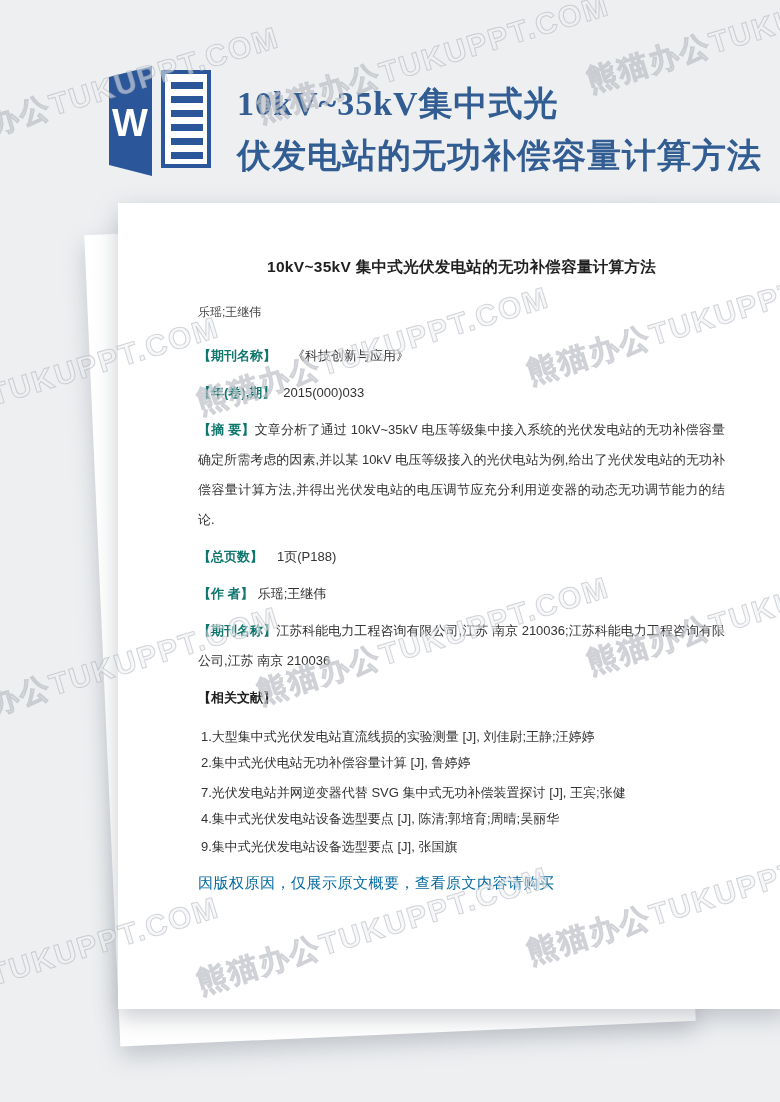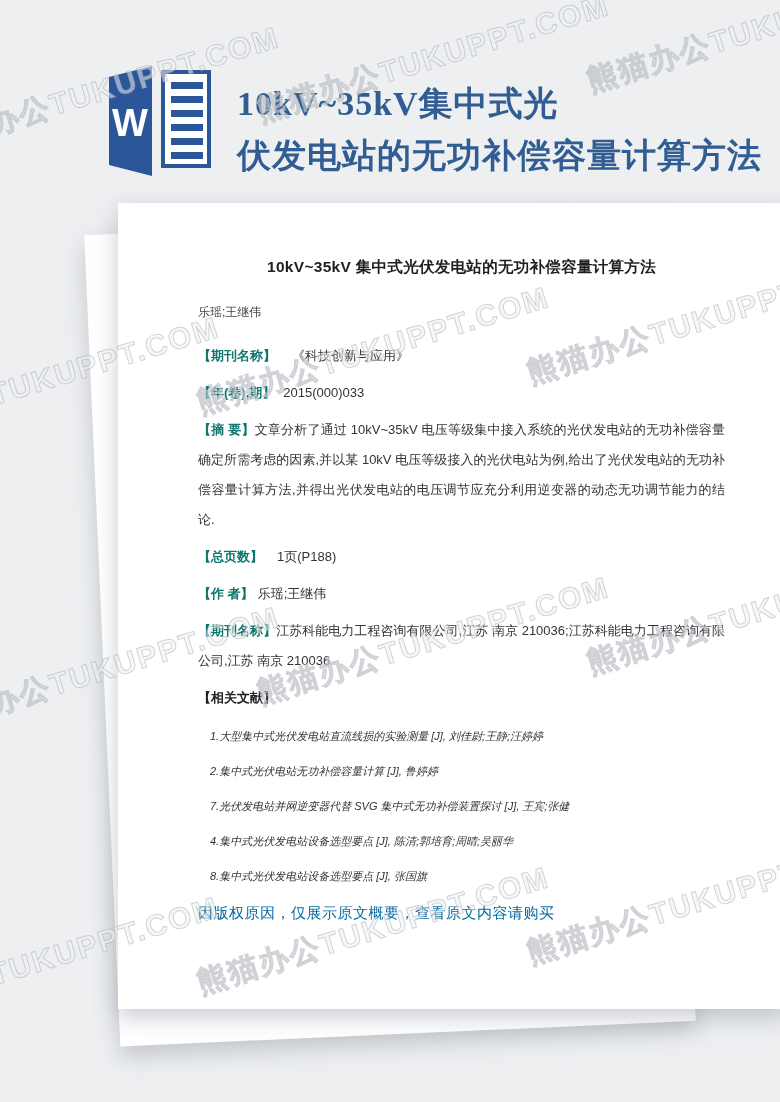--- a/index.html
+++ b/index.html
@@ -54,21 +54,21 @@
     letter-spacing: 0.3px;
   }
   .authors { margin: 0 0 20px 0; font-size: 12px; color: #454545; }
   .field { margin: 0 0 7px 0; font-size: 13px; line-height: 30px; color: #333333; text-align: justify; }
   .field .label { font-weight: bold; color: #0f766e; }
   .gap-lg { margin-left: 16px; }
   .gap-md { margin-left: 14px; }
   .gap-sm { margin-left: 8px; margin-top: 6px; }
   .gap-xs { margin-left: 4px; }
   .related-heading { margin: 0 0 12px 0; font-size: 13px; line-height: 30px; font-weight: bold; color: #1f1f1f; }
-  .rel { margin: 12px; font-size: 11px; line-height: 23px; color: #333333; font-style: italic; }
+  .rel { margin: 3px; font-size: 13px; line-height: 23px; color: #333333; }
   .mb7 { margin-bottom: 7px; }
   .mb5 { margin-bottom: 5px; }
   .notice {
     margin: 16px 0 0 0;
     text-align: left;
     font-size: 15px;
     letter-spacing: 0.5px;
     color: #0369a1;
   }
 
@@ -158,20 +158,20 @@
     </p>
 
 
     <p class="related-heading">【相关文献】</p>
 
     <div>
       <p class="rel">1.大型集中式光伏发电站直流线损的实验测量 [J], 刘佳尉;王静;汪婷婷</p>
       <p class="rel mb7">2.集中式光伏电站无功补偿容量计算 [J], 鲁婷婷</p>
       <p class="rel">7.光伏发电站并网逆变器代替 SVG 集中式无功补偿装置探讨 [J], 王宾;张健</p>
       <p class="rel mb5">4.集中式光伏发电站设备选型要点 [J], 陈清;郭培育;周晴;吴丽华</p>
-      <p class="rel">8.集中式光伏发电站设备选型要点 [J], 张国旗</p>
+      <p class="rel">9.集中式光伏发电站设备选型要点 [J], 张国旗</p>
     </div>
 
     <p class="notice">因版权原因，仅展示原文概要，查看原文内容请购买</p>
 
   </div>
 
 </div>
 
 </body></html>

